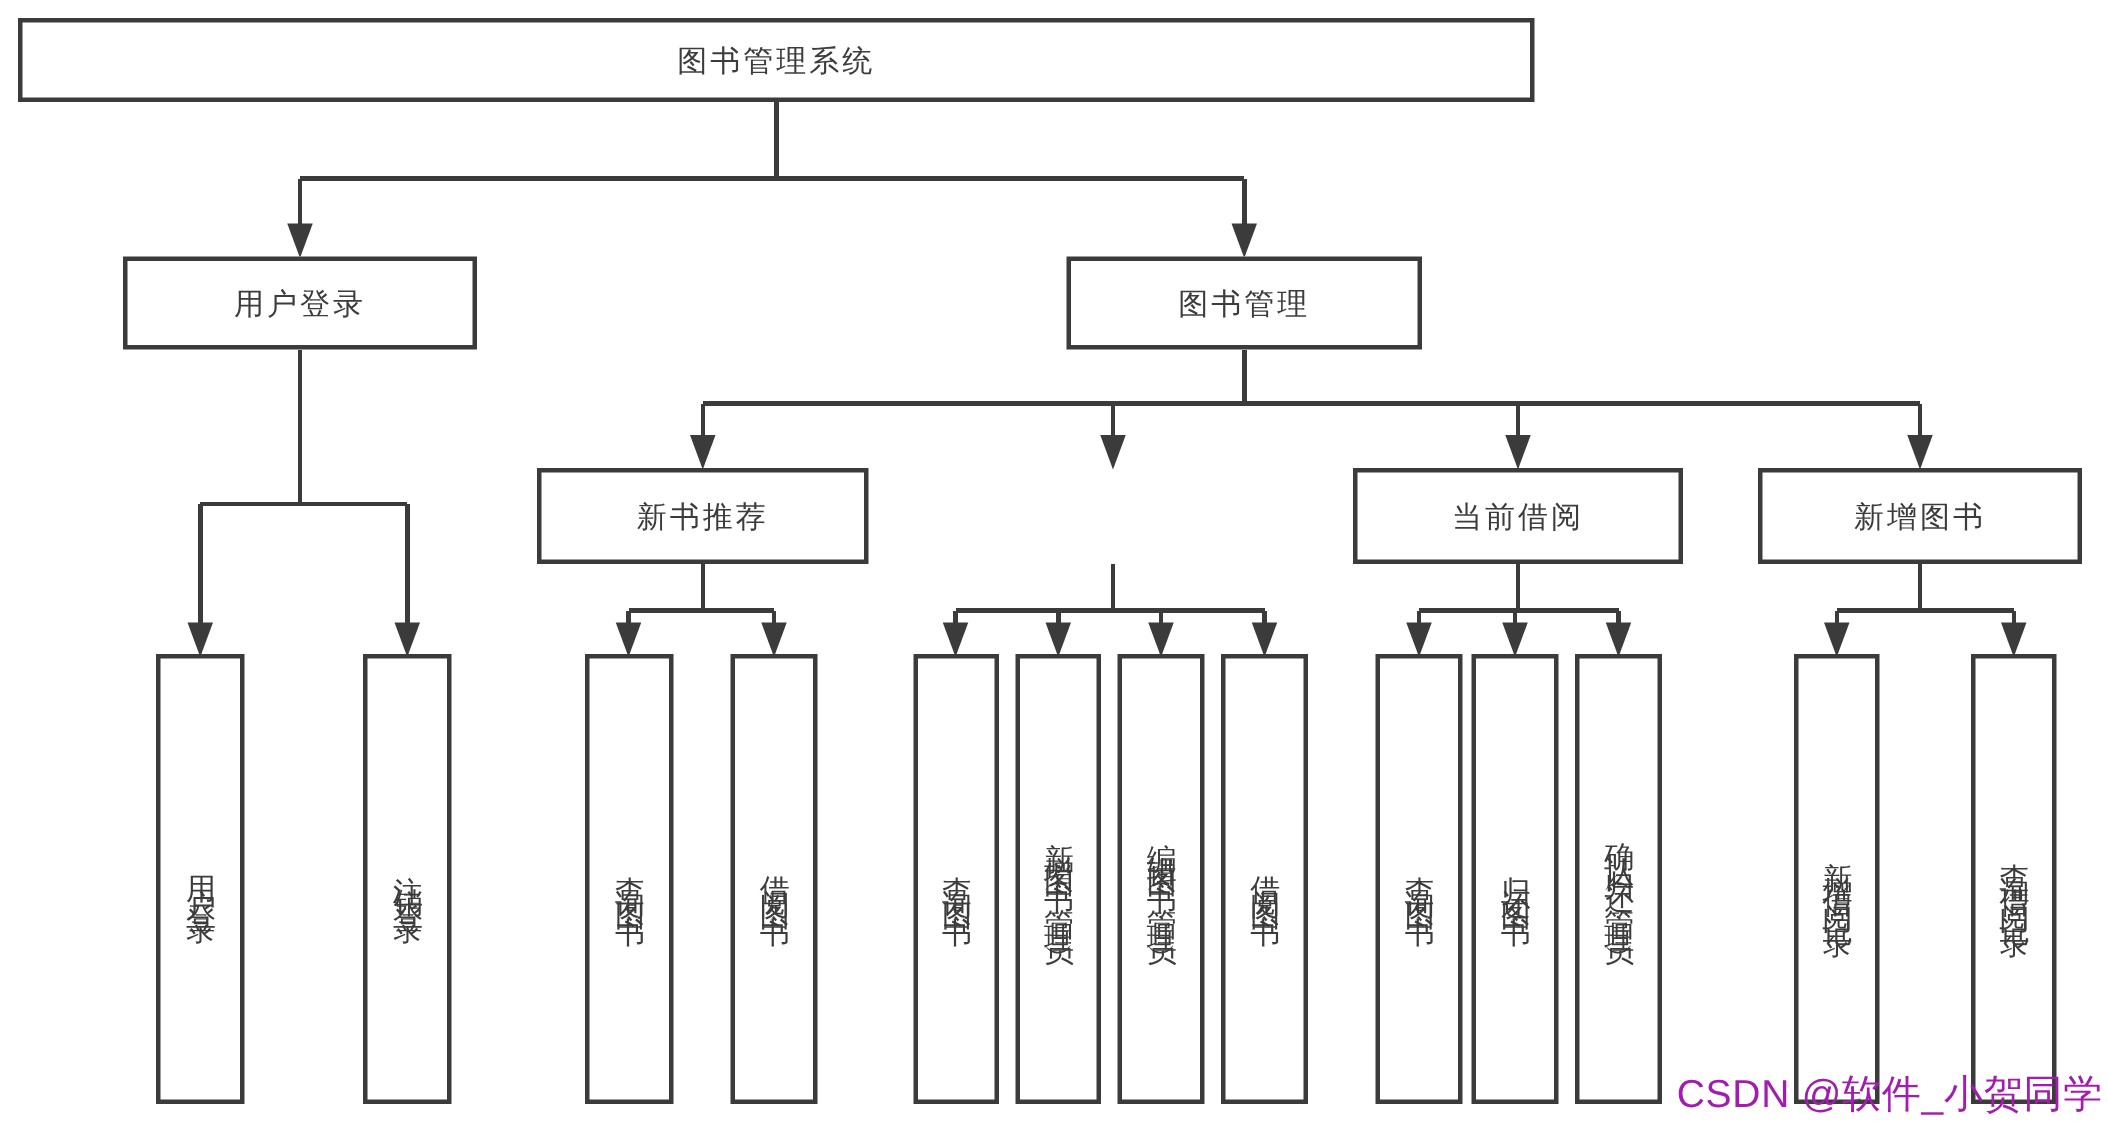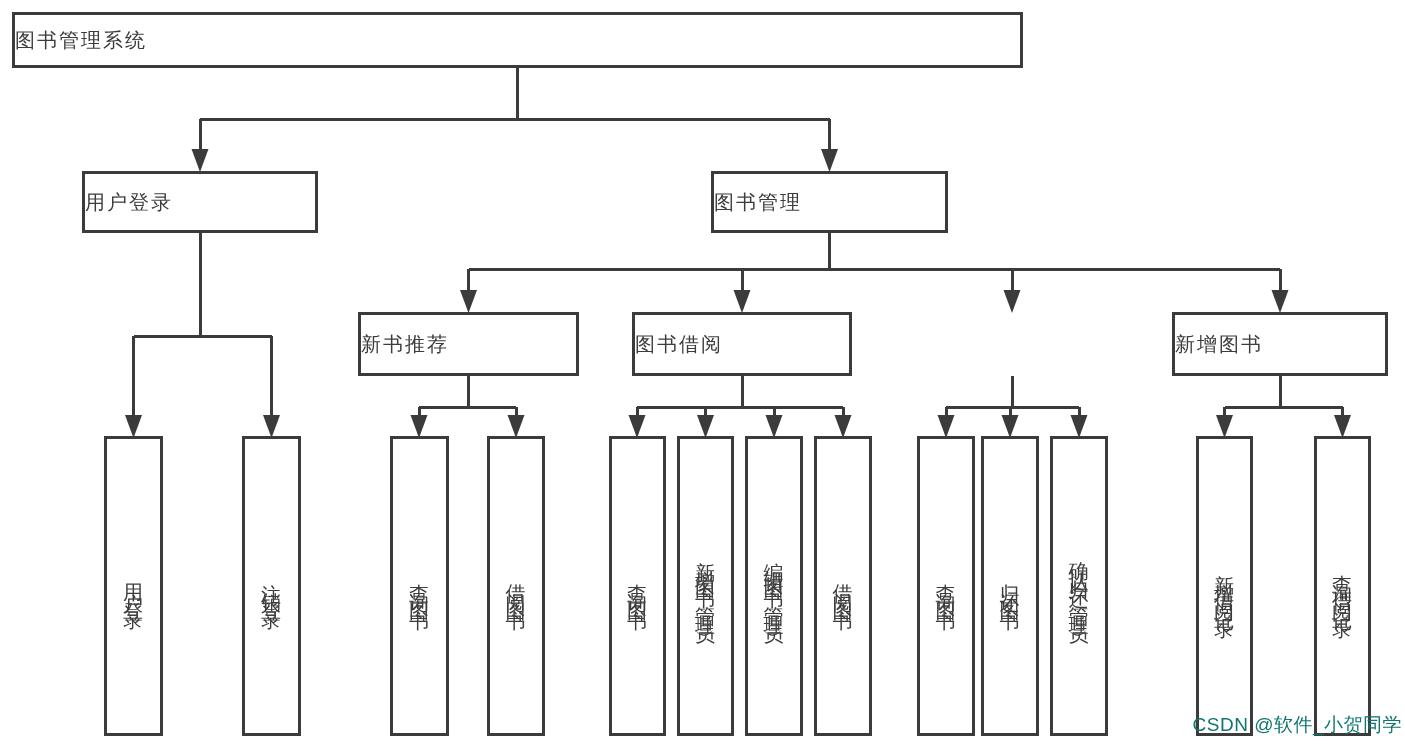--- a/index.html
+++ b/index.html
@@ -22,20 +22,21 @@
     top: 0;
     z-index: 0;
   }
   .hbox {
     position: absolute;
     box-sizing: border-box;
     border: 3px solid #3b3b3b;
     background: #ffffff;
     display: flex;
     align-items: center;
+    justify-content: center;
     z-index: 1;
   }
   .hbox span {
     font-size: 20px;
     letter-spacing: 2px;
     white-space: nowrap;
   }
   .vbox {
     position: absolute;
     top: 436px;
@@ -53,23 +54,23 @@
     text-orientation: mixed;
     font-size: 20px;
     line-height: 1.1;
     letter-spacing: 9px;
     white-space: nowrap;
   }
   .watermark {
     position: absolute;
     top: 712px;
     right: 3px;
-    font-size: 19px;
+    font-size: 26px;
     letter-spacing: 0.5px;
-    color: #0f766e;
+    color: #a21caf;
     z-index: 2;
     white-space: nowrap;
   }
 </style>
 </head>
 <body>
 
 <div class="canvas">
 
   <svg class="wires" width="1405" height="747" viewBox="0 0 1405 747">
@@ -112,22 +113,22 @@
   <div class="hbox" style="left:82px;top:171px;width:236px;height:62px">
     <span>用户登录</span>
   </div>
   <div class="hbox" style="left:358px;top:312px;width:221px;height:64px">
     <span>新书推荐</span>
   </div>
 
   <div class="hbox" style="left:711px;top:171px;width:237px;height:62px">
     <span>图书管理</span>
   </div>
-  <div class="hbox" style="left:632px;top:312px;width:220px;height:64px">
-    <span>图书借阅</span>
+  <div class="hbox" style="left:902px;top:312px;width:220px;height:64px">
+    <span>当前借阅</span>
   </div>
   <div class="hbox" style="left:1172px;top:312px;width:216px;height:64px">
     <span>新增图书</span>
   </div>
 
   <div class="vbox" style="left:104px;width:59px">
     <span>用户登录</span>
   </div>
   <div class="vbox" style="left:242px;width:59px">
     <span>注销登录</span>

